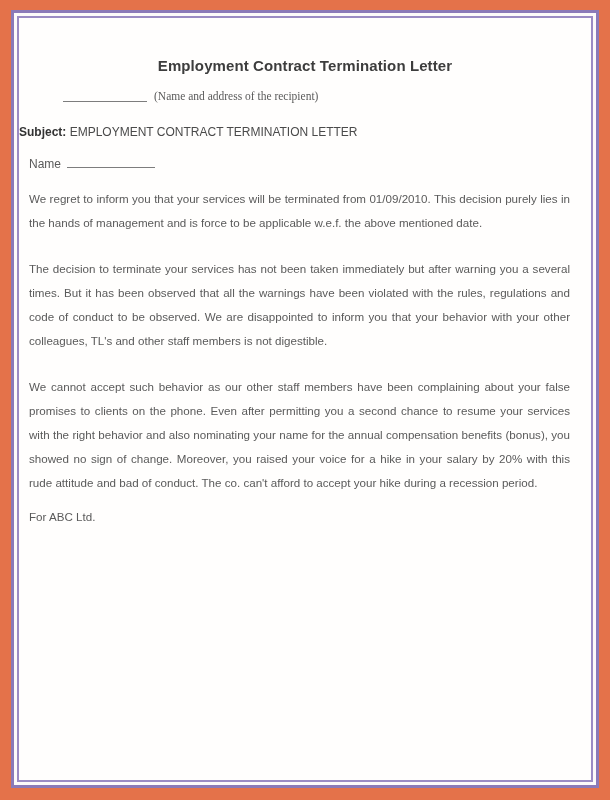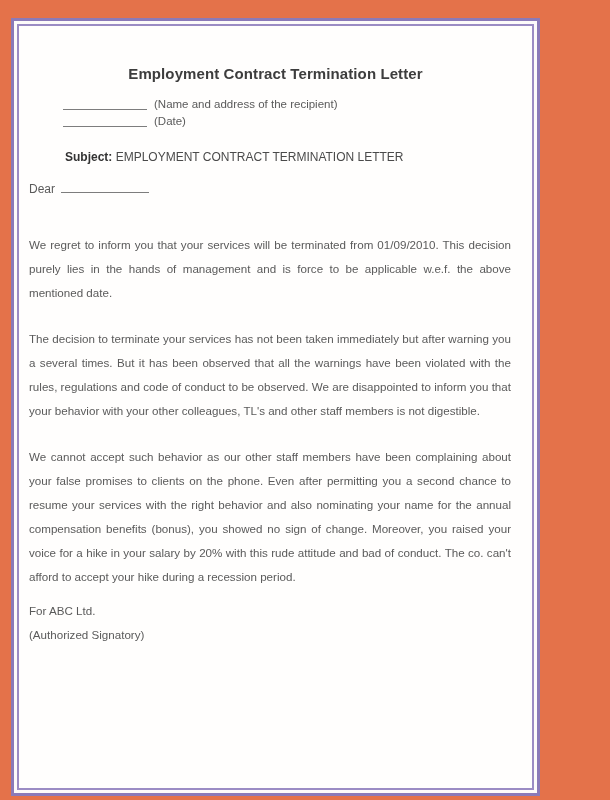--- a/index.html
+++ b/index.html
@@ -11,22 +11,22 @@
     height: 800px;
     background: #e4724a;
     font-family: "Liberation Sans", sans-serif;
     overflow: hidden;
   }
 
   
   .frame-outer {
     position: absolute;
     left: 11px;
-    top: 18px;
-    width: 529px;
+    top: 10px;
+    width: 588px;
     height: 778px;
     box-sizing: border-box;
     border: 3px solid #8b7ab8;
     background: #ffffff;
   }
   .frame-gap {
     position: absolute;
     left: 0;
     top: 0;
     right: 0;
@@ -70,36 +70,36 @@
   .recipient-block {
     margin: 16px 0 0 0;
     padding-left: 44px;
   }
   .blank-row {
     display: flex;
     align-items: flex-end;
     margin-bottom: 5px;
     font-size: 11.5px;
     color: #5a5a5a;
+    font-family: Liberation Serif, serif;
   }
   .blank-line {
     display: inline-block;
     width: 84px;
     border-bottom: 1px solid #7d7d7d;
     height: 11px;
     margin-right: 7px;
   }
   .blank-caption {
     font-size: 11.5px;
     color: #5a5a5a;
   }
 
   .subject-line {
     margin: 23px 0 0 0;
-    padding-left: 46px;
     font-size: 12px;
     color: #4a4a4a;
   }
   .subject-label {
     font-weight: bold;
     color: #333333;
   }
 
   .salutation {
     margin: 17px 0 0 0;
@@ -120,21 +120,21 @@
   }
 
   p.para {
     font-size: 11.6px;
     line-height: 24px;
     color: #5a5a5a;
     text-align: justify;
     margin: 22px 0 0 0;
   }
   p.para.first {
-    margin-top: 37px;
+    margin-top: 16px;
   }
 
   .closing {
     font-size: 11.6px;
     line-height: 24px;
     color: #5a5a5a;
     padding-left: 10px;
   }
   .closing.yours {
     margin-top: 31px;
@@ -155,42 +155,37 @@
 
       <div class="page">
 
         <h1 class="doc-title">Employment Contract Termination Letter</h1>
 
         <div class="recipient-block">
           <div class="blank-row">
             <span class="blank-line"></span>
             <span class="blank-caption">(Name and address of the recipient)</span>
           </div>
-          <div class="blank-row">
-            <span class="blank-line"></span>
-            <span class="blank-caption">(Date)</span>
-          </div>
         </div>
 
         <div class="subject-line">
           <span class="subject-label">Subject:</span>
           <span>EMPLOYMENT CONTRACT TERMINATION LETTER</span>
         </div>
 
         <div class="salutation">
-          <span>Dear</span>
+          <span>Name</span>
           <span class="blank-line"></span>
         </div>
 
         <div class="body-wrap">
           <p class="para first">We regret to inform you that your services will be terminated from 01/09/2010. This decision purely lies in the hands of management and is force to be applicable w.e.f. the above mentioned date.</p>
           <p class="para">The decision to terminate your services has not been taken immediately but after warning you a several times. But it has been observed that all the warnings have been violated with the rules, regulations and code of conduct to be observed. We are disappointed to inform you that your behavior with your other colleagues, TL's and other staff members is not digestible.</p>
           <p class="para">We cannot accept such behavior as our other staff members have been complaining about your false promises to clients on the phone. Even after permitting you a second chance to resume your services with the right behavior and also nominating your name for the annual compensation benefits (bonus), you showed no sign of change. Moreover, you raised your voice for a hike in your salary by 20% with this rude attitude and bad of conduct. The co. can't afford to accept your hike during a recession period.</p>
         </div>
 
         <div class="closing company">For ABC Ltd.</div>
-        <div class="closing signatory">(Authorized Signatory)</div>
 
       </div>
 
     </div>
   </div>
 </div>
 
 </body></html>

